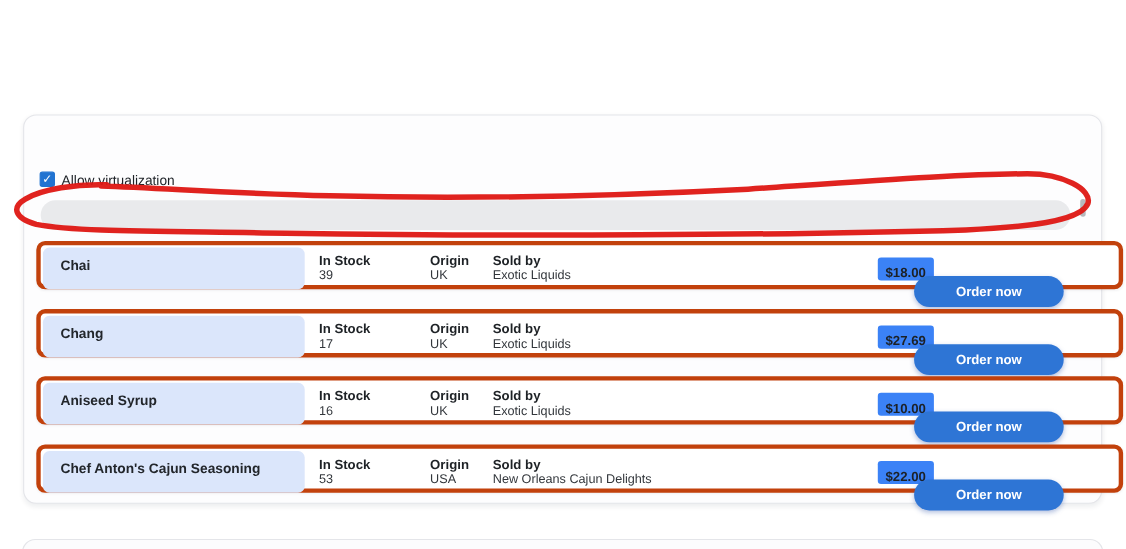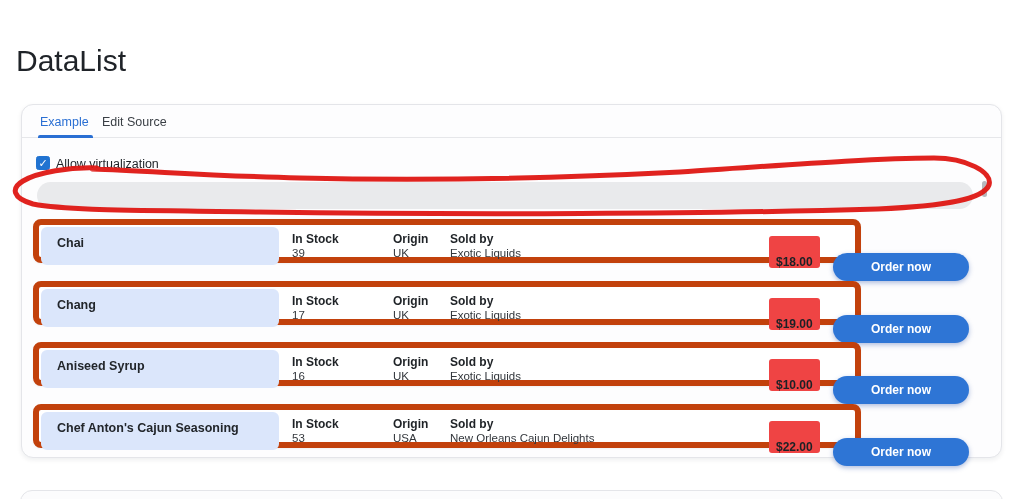--- a/index.html
+++ b/index.html
@@ -40,35 +40,35 @@
     border-radius:13.5px; background:#e9eaec;
   }
   .v-scroll-thumb {
     position:absolute; left:960px; top:76px; width:5px; height:16px;
     border-radius:2.5px; background:#b6b8bc;
   }
 
   
   .rows { position:absolute; left:11px; top:114px; width:940px; }
   .row-card {
-    position:relative; width:828px; height:44px; margin-bottom:17.5px;
-    background:#ffffff; border:6px solid #c2410c; border-radius:8px;
+    position:relative; width:988px; height:44px; margin-bottom:17.5px;
+    background:#ffffff; border:4px solid #c2410c; border-radius:8px;
     box-shadow:0 1px 2px rgba(15,23,42,.05);
   }
   .name-panel { position:absolute; left:2px; top:2px; width:238px; height:38px; background:#dbe6fb; border-radius:6px; }
   .pname { display:block; padding:9px 0 0 16px; font-size:12.5px; font-weight:600; color:#22262b; }
   .col { position:absolute; top:7px; }
   .col-stock  { left:253px; }
   .col-origin { left:354px; }
   .col-soldby { left:411px; }
   .col-label { font-size:12px; font-weight:700; color:#1e2226; line-height:14px; }
   .col-value { font-size:11.5px; font-weight:400; color:#33373c; line-height:13px; margin-top:1px; }
   .price-badge {
-    position:absolute; left:730px; top:11px; height:21px; padding:16px 7px;
-    background:#ef4444; border-radius:3px;
+    position:absolute; left:761px; top:11px; height:21px; padding:4px 7px;
+    background:#3b82f6; border-radius:3px;
     font-size:12px; font-weight:700; color:#1c2126; line-height:21px;
   }
   .order-btn {
     position:absolute; left:794px; top:8px; width:136px; height:28px;
     border:none; border-radius:14px; background:#2e75d5; color:#ffffff;
     font-size:12px; font-weight:600; font-family:inherit;
     box-shadow:0 2px 5px rgba(30,70,160,.35); cursor:pointer;margin-top:20px;
   }
 
   
@@ -78,33 +78,23 @@
   }
 
   
   .annotation-svg { position:absolute; left:0; top:0; width:1024px; height:499px; pointer-events:none; }
 </style>
 </head>
 <body>
 
 <div class="stage">
 
-  <h1 class="page-title">DataList</h1>
 
   <div class="main-card">
 
-    <div class="tabs">
-      <div class="tab tab-example">
-        <span>Example</span>
-        <div class="underline"></div>
-      </div>
-      <div class="tab tab-edit">
-        <span>Edit Source</span>
-      </div>
-    </div>
 
     <div class="checkbox" role="checkbox" aria-checked="true">
       <span>✓</span>
     </div>
     <div class="checkbox-label">Allow virtualization</div>
 
     <div class="placeholder-bar"></div>
     <div class="v-scroll-thumb"></div>
 
     <div class="rows">
@@ -138,21 +128,21 @@
             <div class="col-value">17</div>
           </div>
           <div class="col col-origin">
             <div class="col-label">Origin</div>
             <div class="col-value">UK</div>
           </div>
           <div class="col col-soldby">
             <div class="col-label">Sold by</div>
             <div class="col-value">Exotic Liquids</div>
           </div>
-          <div class="price-badge">$19.00</div>
+          <div class="price-badge">$27.69</div>
           <button class="order-btn">Order now</button>
         </div>
 
         <div class="row-card">
           <div class="name-panel">
             <span class="pname">Aniseed Syrup</span>
           </div>
           <div class="col col-stock">
             <div class="col-label">In Stock</div>
             <div class="col-value">16</div>

